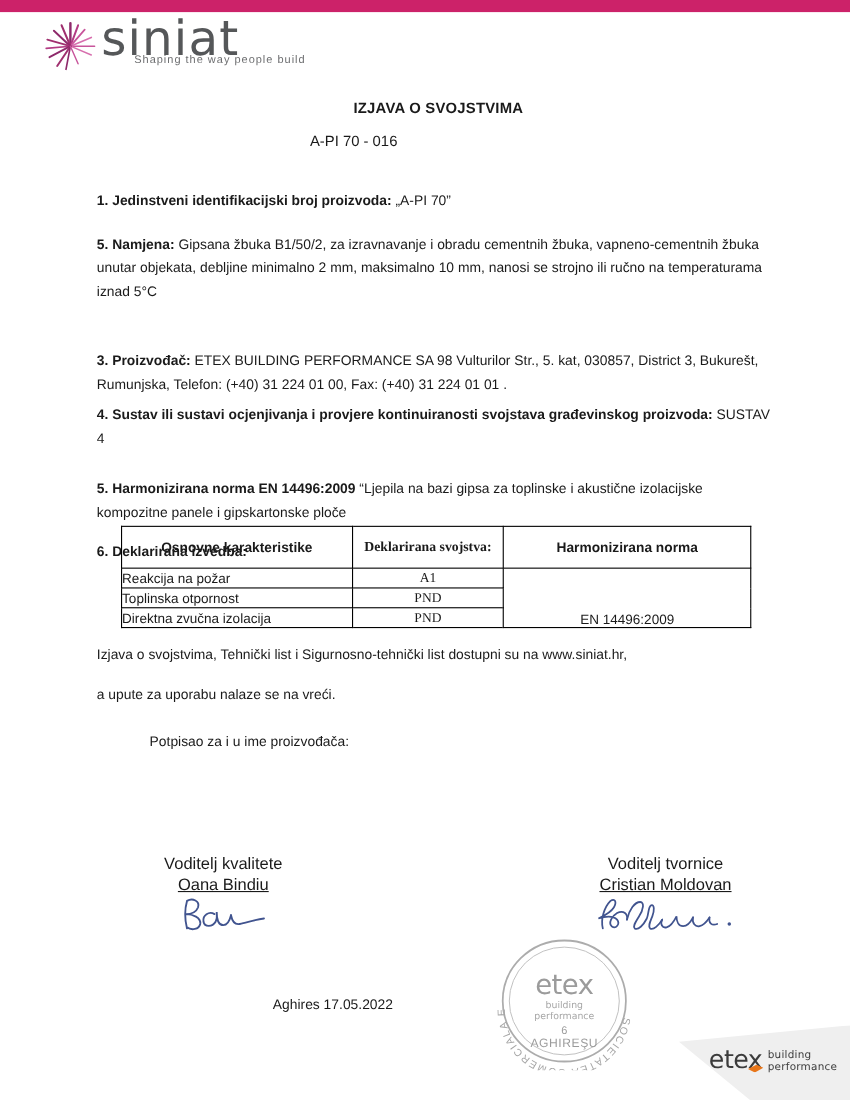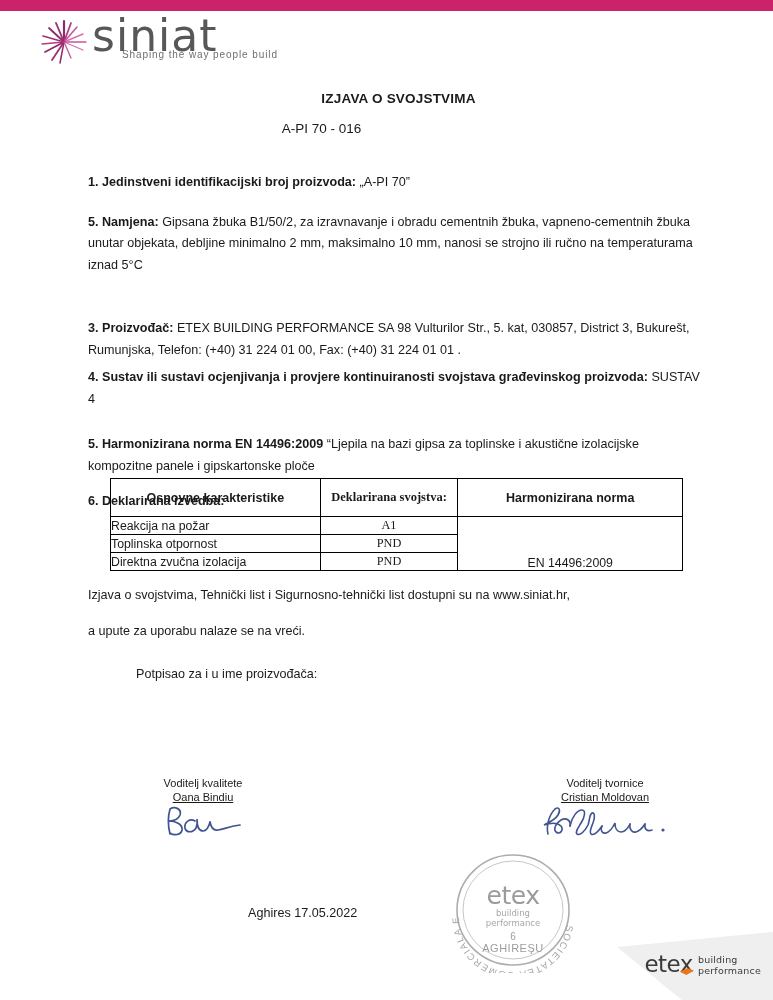--- a/index.html
+++ b/index.html
@@ -124,21 +124,21 @@
     position: absolute;
     left: 88px;
     top: 585px;
     width: 620px;
     font-size: 12.6px;
     line-height: 21.5px;
   }
   .indent { padding-left: 48px; }
 
   
-  .sig { position: absolute; font-size: 11px; text-align: center; }
+  .sig { position: absolute; font-size: 15px; text-align: center; }
   .sig-left  { left: 108px; top: 777px; width: 190px; }
   .sig-right { left: 490px; top: 777px; width: 230px; }
   .sig-role { margin: 0; }
   .sig-name { margin: 2px 0 0 0; text-decoration: underline; }
   .sig-ink { margin-top: 1px; height: 34px; }
   .sig-ink svg { display: block; margin: 0 auto; }
 
   
   .stamp {
     position: absolute;

